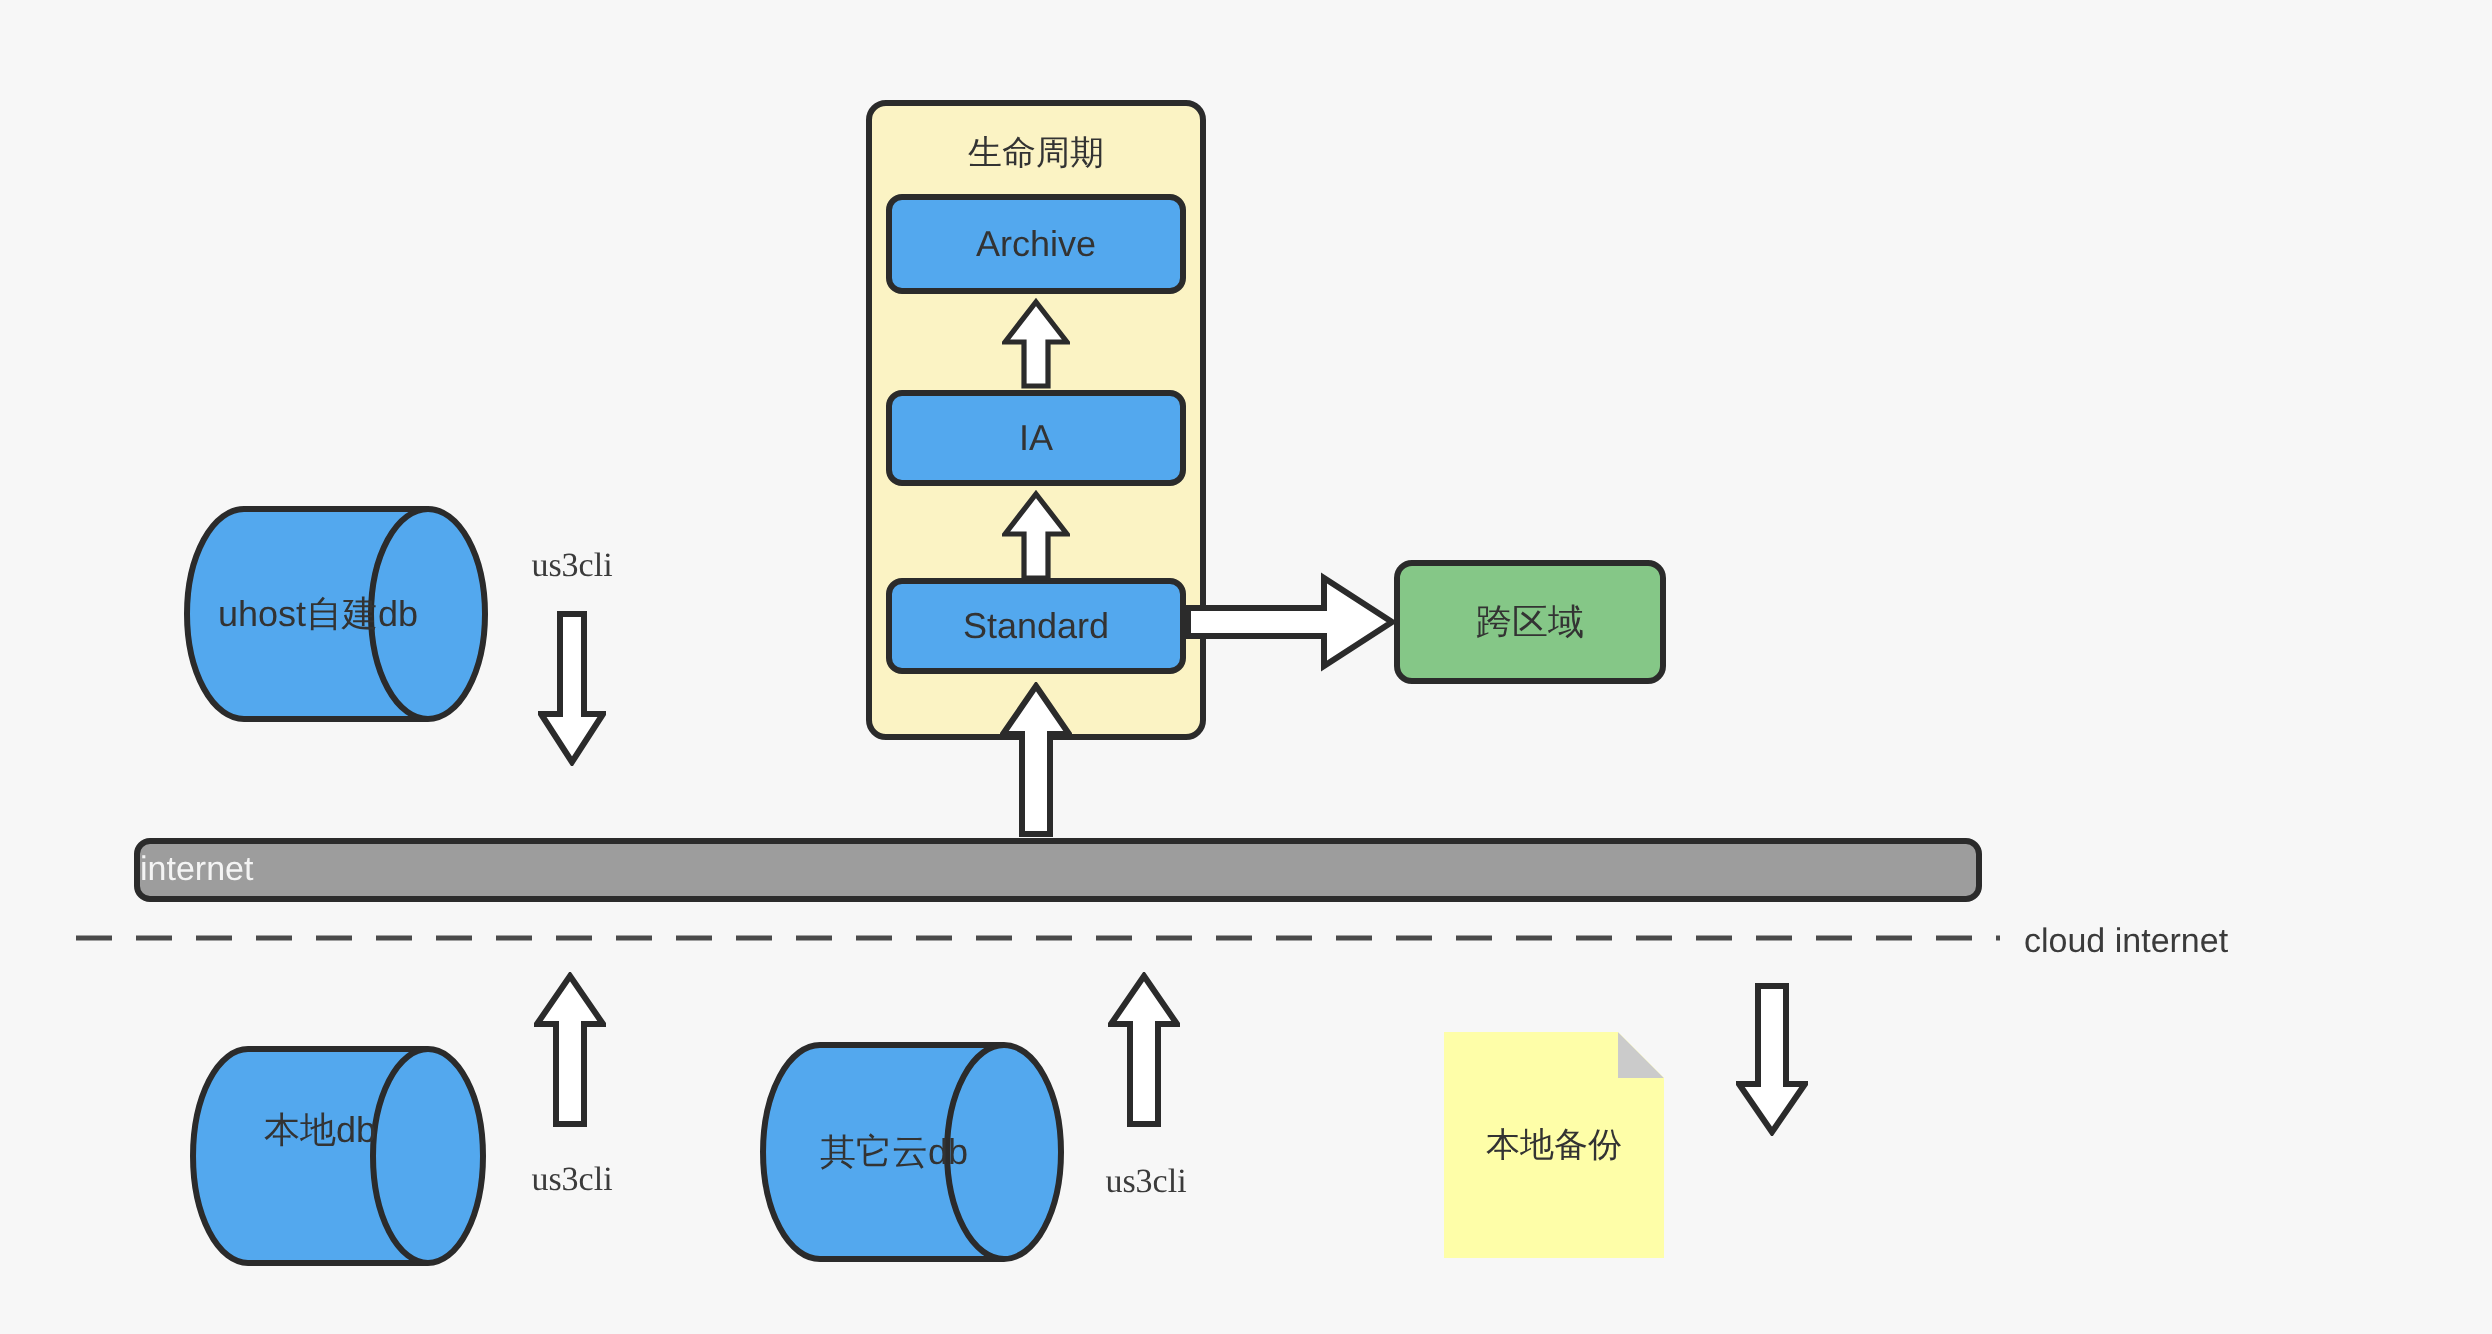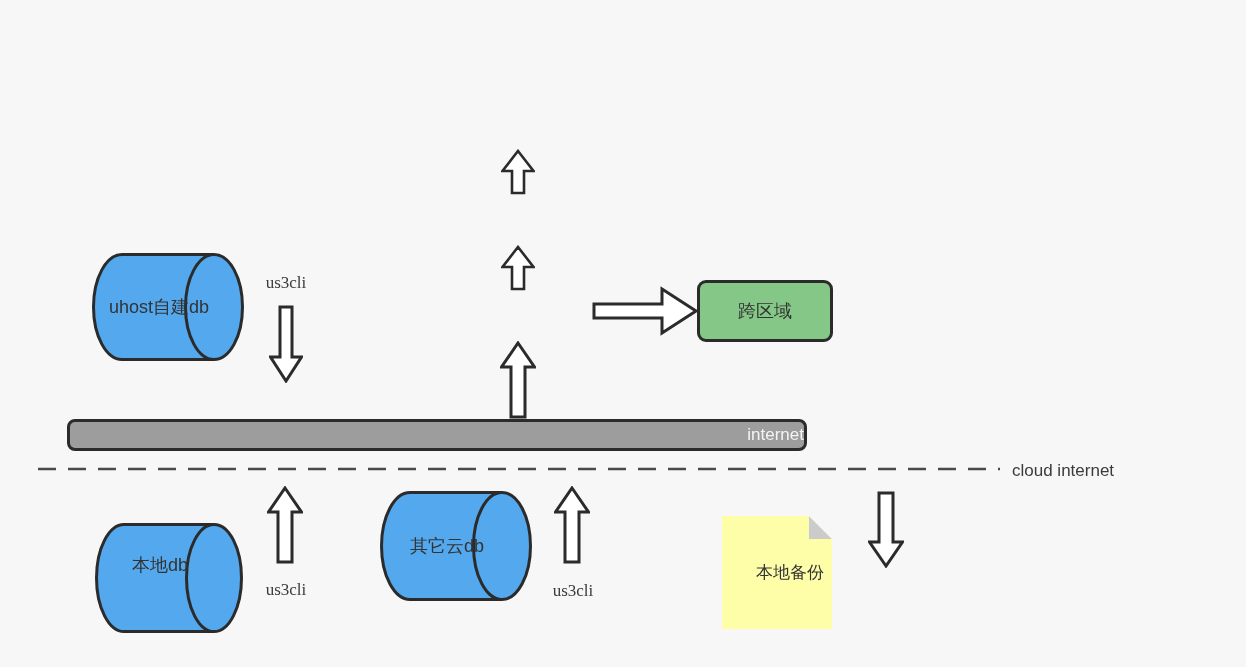--- a/index.html
+++ b/index.html
@@ -46,25 +46,25 @@
   .tier-archive{top:44px;height:50px;}
   .tier-ia{top:142px;height:48px;}
   .tier-standard{top:236px;height:48px;}
   
   .cross-region{
     left:697px;top:280px;width:136px;height:62px;
     background:#85c787;z-index:2;
   }
   
   .internet-bar{
-    left:67px;top:419px;width:740px;height:32px;
+    left:67px;top:419px;width:924px;height:32px;
     box-sizing:border-box;
     background:#9d9d9d;
     border:3px solid #2b2b2b;border-radius:8px;
-    display:flex;align-items:center;justify-content:flex-end;
+    display:flex;align-items:center;justify-content:flex-start;
     z-index:2;
   }
   .internet-bar span{font-size:17px;color:#f4f4f4;}
   
   .cyl{z-index:2;}
   .cyl svg{display:block;}
   .cyl-label{
     position:absolute;top:0;left:0;height:100%;
     display:flex;align-items:center;justify-content:center;
     font-size:18px;color:#333;white-space:nowrap;
@@ -77,40 +77,52 @@
     z-index:2;
   }
   .note-fold{
     position:absolute;top:0;right:0;width:23px;height:23px;
     background:#cbcbcb;
     clip-path:polygon(0 0,100% 100%,0 100%);
   }
   .note-label{
     position:absolute;left:0;top:0;width:100%;height:100%;
     display:flex;align-items:center;justify-content:center;
-    font-size:17px;color:#333;padding-left:13px;
+    font-size:17px;color:#333;
   }
   
   .arrow{z-index:5;}
   .arrow svg{display:block;}
   .arrow path{fill:#ffffff;stroke:#2b2b2b;stroke-width:3;stroke-linejoin:miter;}
   .arrow-sm path{stroke-width:2.6;}
   
   .free-label{
     font-size:17px;color:#3b3b3b;white-space:nowrap;z-index:3;
   }
   .us3cli{width:70px;text-align:center;font-family:Liberation Serif, serif;}
   
   .boundary-line{left:0;top:0;z-index:1;}
 </style>
 </head>
 <body>
 
 <div class="canvas">
 
+  <div class="abs lifecycle">
+    <div class="lifecycle-title">生命周期</div>
+    <div class="tier tier-archive">
+      <span>Archive</span>
+    </div>
+    <div class="tier tier-ia">
+      <span>IA</span>
+    </div>
+    <div class="tier tier-standard">
+      <span>Standard</span>
+    </div>
+  </div>
 
   <div class="abs arrow arrow-sm" style="left:501px;top:149px;">
     <svg width="34" height="46" viewBox="0 0 34 46">
         <path d="M17 2 L32.5 22 L23 22 L23 44 L11 44 L11 22 L1.5 22 Z"></path>
       </svg>
   </div>
   <div class="abs arrow arrow-sm" style="left:501px;top:245px;">
     <svg width="34" height="46" viewBox="0 0 34 46">
         <path d="M17 2 L32.5 22 L23 22 L23 44 L11 44 L11 22 L1.5 22 Z"></path>
       </svg>
@@ -162,21 +174,21 @@
     </svg>
     <div class="cyl-label" style="width:130px;">本地db</div>
   </div>
   <div class="abs arrow" style="left:267px;top:486px;">
     <svg width="36" height="78" viewBox="0 0 36 78">
         <path d="M18 2 L34.5 26 L25 26 L25 76 L11 76 L11 26 L1.5 26 Z"></path>
       </svg>
   </div>
   <div class="abs free-label us3cli" style="left:251px;top:580px;">us3cli</div>
 
-  <div class="abs cyl" style="left:380px;top:491px;width:152px;height:110px;text-align:right;">
+  <div class="abs cyl" style="left:380px;top:521px;width:152px;height:110px;text-align:right;">
     <svg width="152" height="110" viewBox="0 0 152 110">
       <path d="M122,1.5 L30,1.5 A28.5,53.5 0 0 0 30,108.5 L122,108.5" fill="#53a8ee" stroke="#2b2b2b" stroke-width="3"></path>
       <ellipse cx="122" cy="55" rx="28.5" ry="53.5" fill="#53a8ee" stroke="#2b2b2b" stroke-width="3"></ellipse>
     </svg>
     <div class="cyl-label" style="width:134px;">其它云db</div>
   </div>
   <div class="abs arrow" style="left:554px;top:486px;">
     <svg width="36" height="78" viewBox="0 0 36 78">
         <path d="M18 2 L34.5 26 L25 26 L25 76 L11 76 L11 26 L1.5 26 Z"></path>
       </svg>

